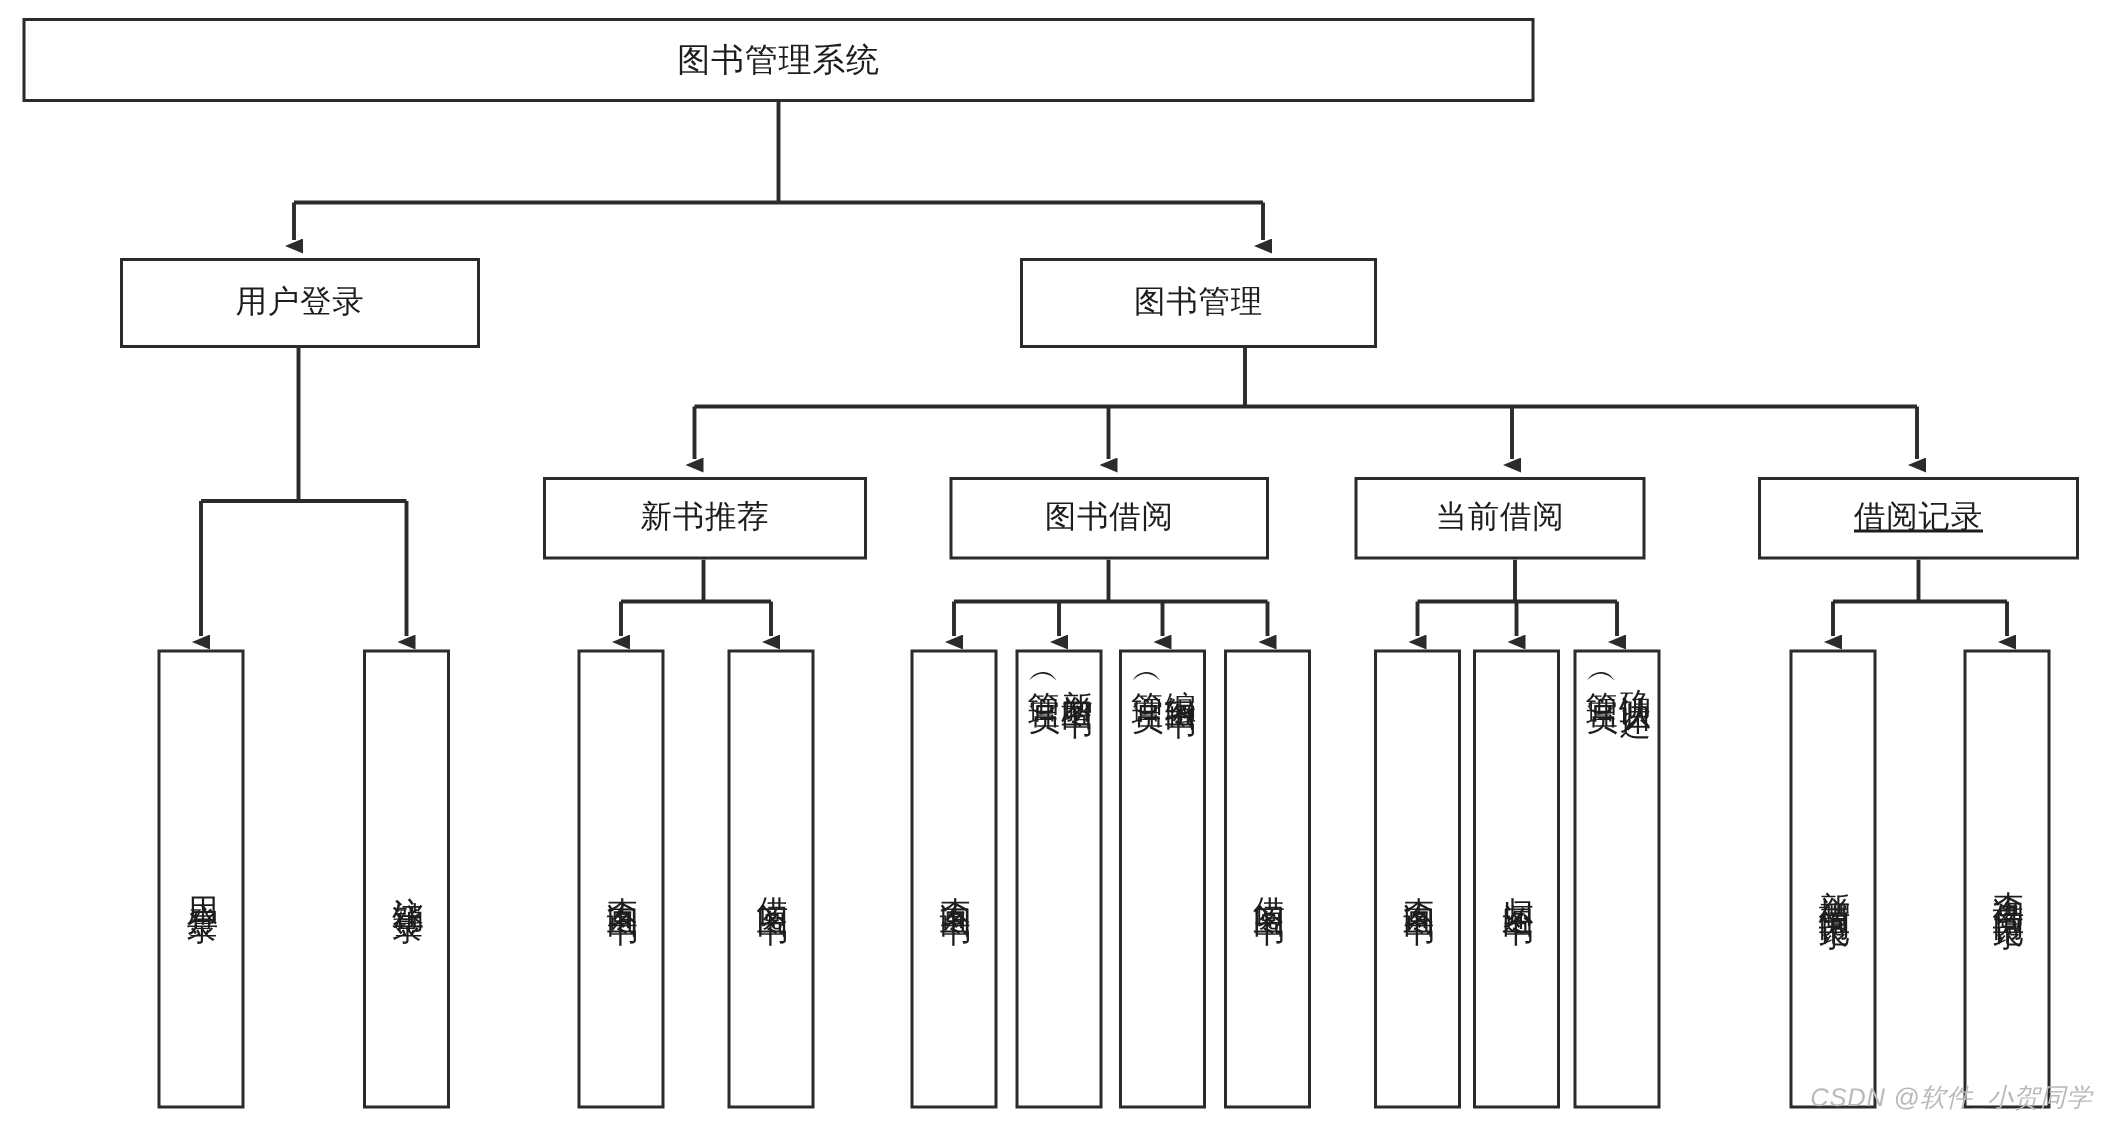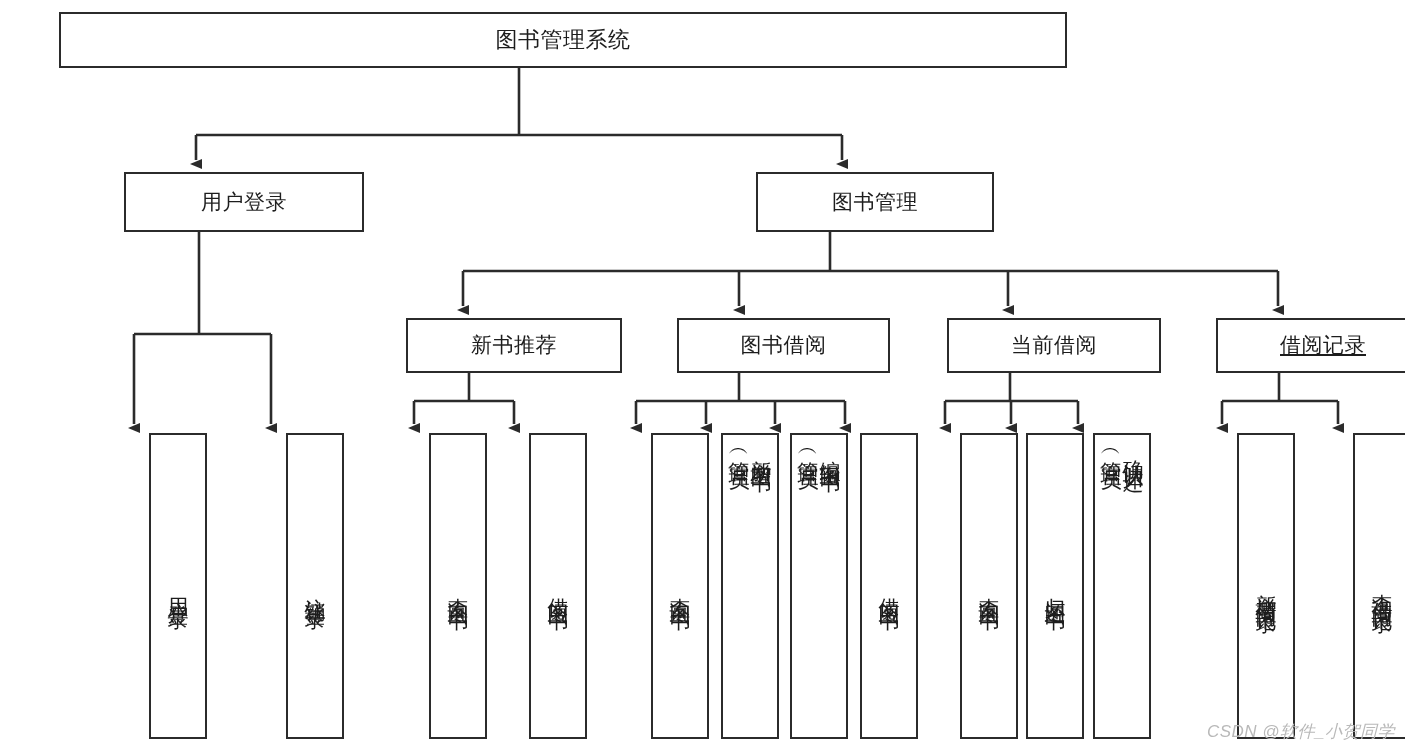--- a/index.html
+++ b/index.html
@@ -12,21 +12,20 @@
 
   .node{
     position:absolute;
     box-sizing:border-box;
     border:2px solid #2b2b2b;
     background:#ffffff;
     display:flex;
     align-items:center;
     justify-content:center;
     color:#1d1d1d;
-    margin-left:44px;
   }
   .node .lbl{
     display:block;
     text-align:center;
     line-height:1.18;
     white-space:pre;
   }
   
   .h-node .lbl{font-size:21px;letter-spacing:.5px;}
   .root .lbl{font-size:22px;}
@@ -114,31 +113,31 @@
     </g>
   </svg>
 
   <div class="node h-node root" style="left:15px;top:12px;width:1008px;height:56px;">
     <span class="lbl">图书管理系统</span>
   </div>
 
   <div class="node h-node" style="left:80px;top:172px;width:240px;height:60px;">
     <span class="lbl">用户登录</span>
   </div>
-  <div class="node h-node" style="left:712px;top:172px;width:238px;height:60px;">
+  <div class="node h-node" style="left:680px;top:172px;width:238px;height:60px;">
     <span class="lbl">图书管理</span>
   </div>
 
   <div class="node h-node" style="left:362px;top:318px;width:216px;height:55px;">
     <span class="lbl">新书推荐</span>
   </div>
   <div class="node h-node" style="left:633px;top:318px;width:213px;height:55px;">
     <span class="lbl">图书借阅</span>
   </div>
-  <div class="node h-node" style="left:903px;top:318px;width:214px;height:55px;">
+  <div class="node h-node" style="left:903px;top:318px;width:194px;height:55px;">
     <span class="lbl">当前借阅</span>
   </div>
   <div class="node h-node" style="left:1172px;top:318px;width:214px;height:55px;text-decoration:underline;">
     <span class="lbl">借阅记录</span>
   </div>
 
   <div class="node v-node mid" style="left:105px;top:433px;width:58px;height:306px;">
     <span class="lbl">用户登录</span>
   </div>
   <div class="node v-node mid" style="left:242px;top:433px;width:58px;height:306px;">

